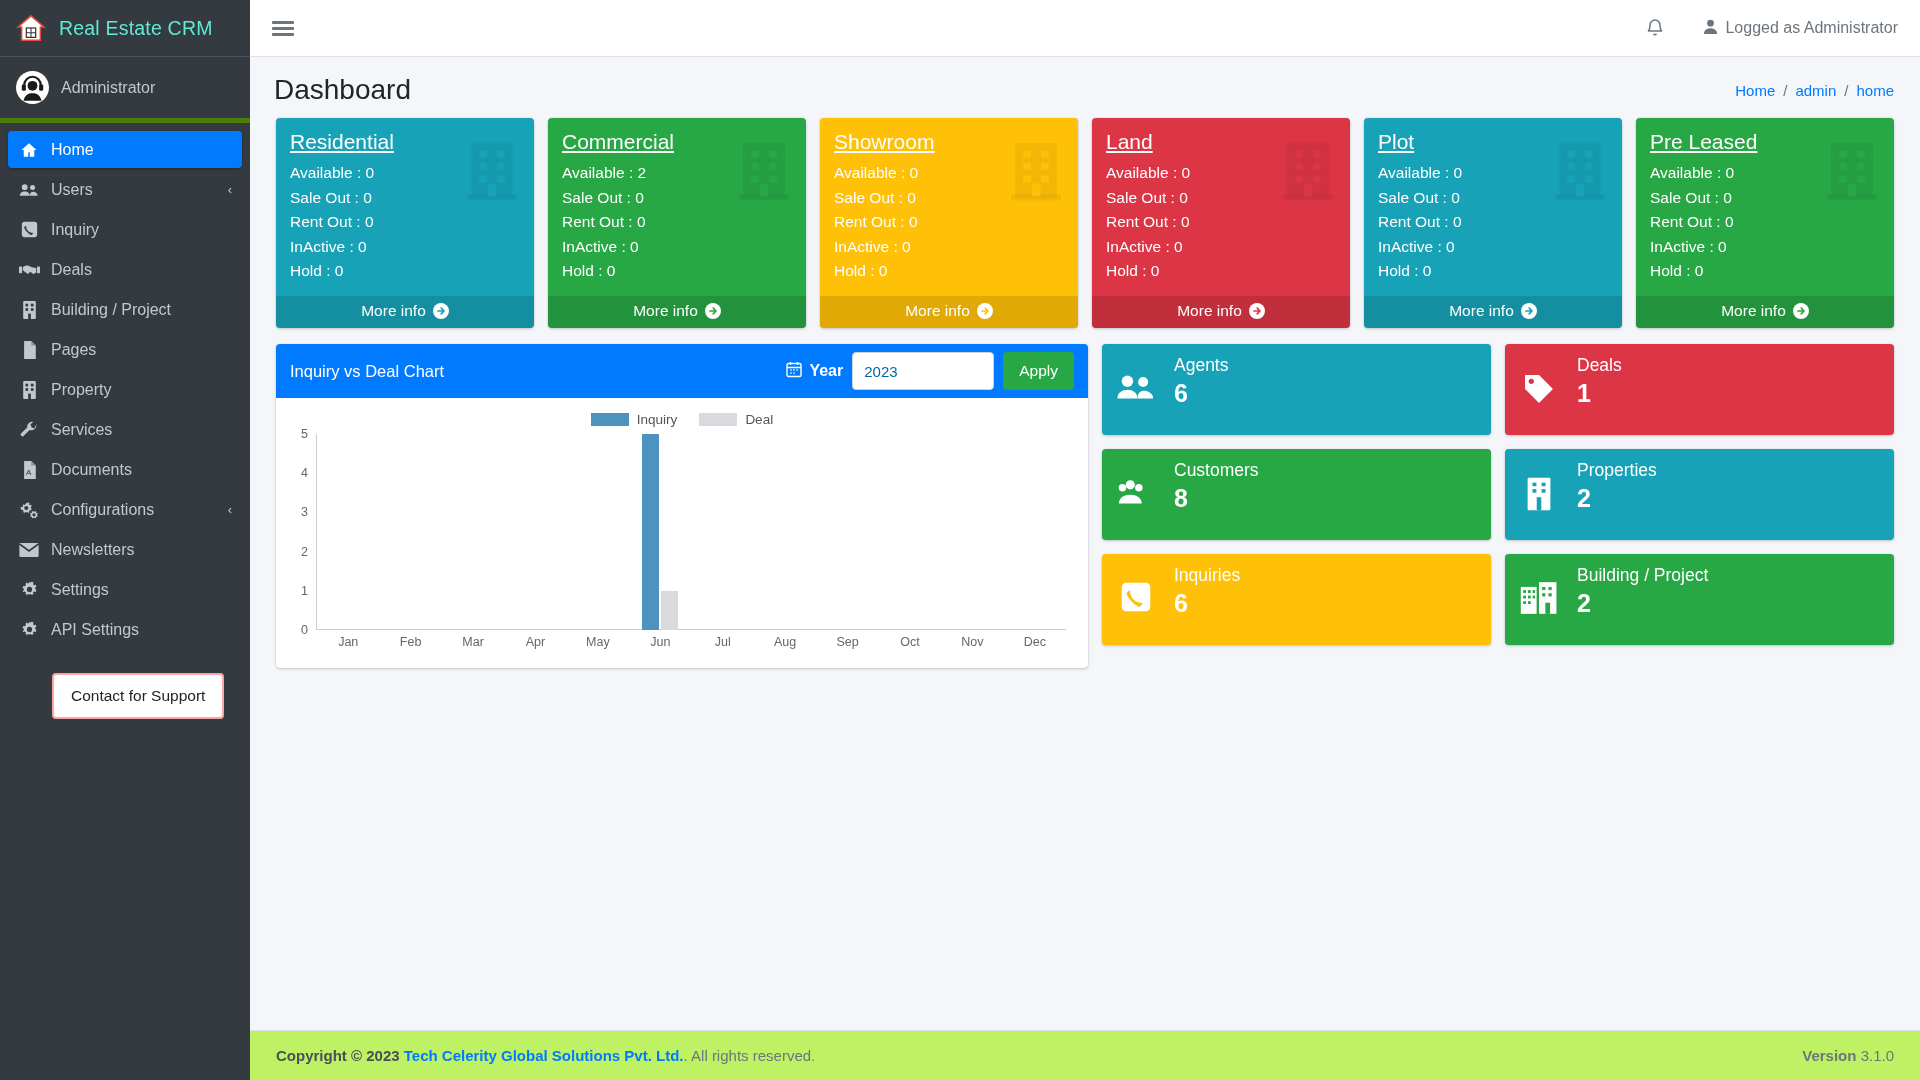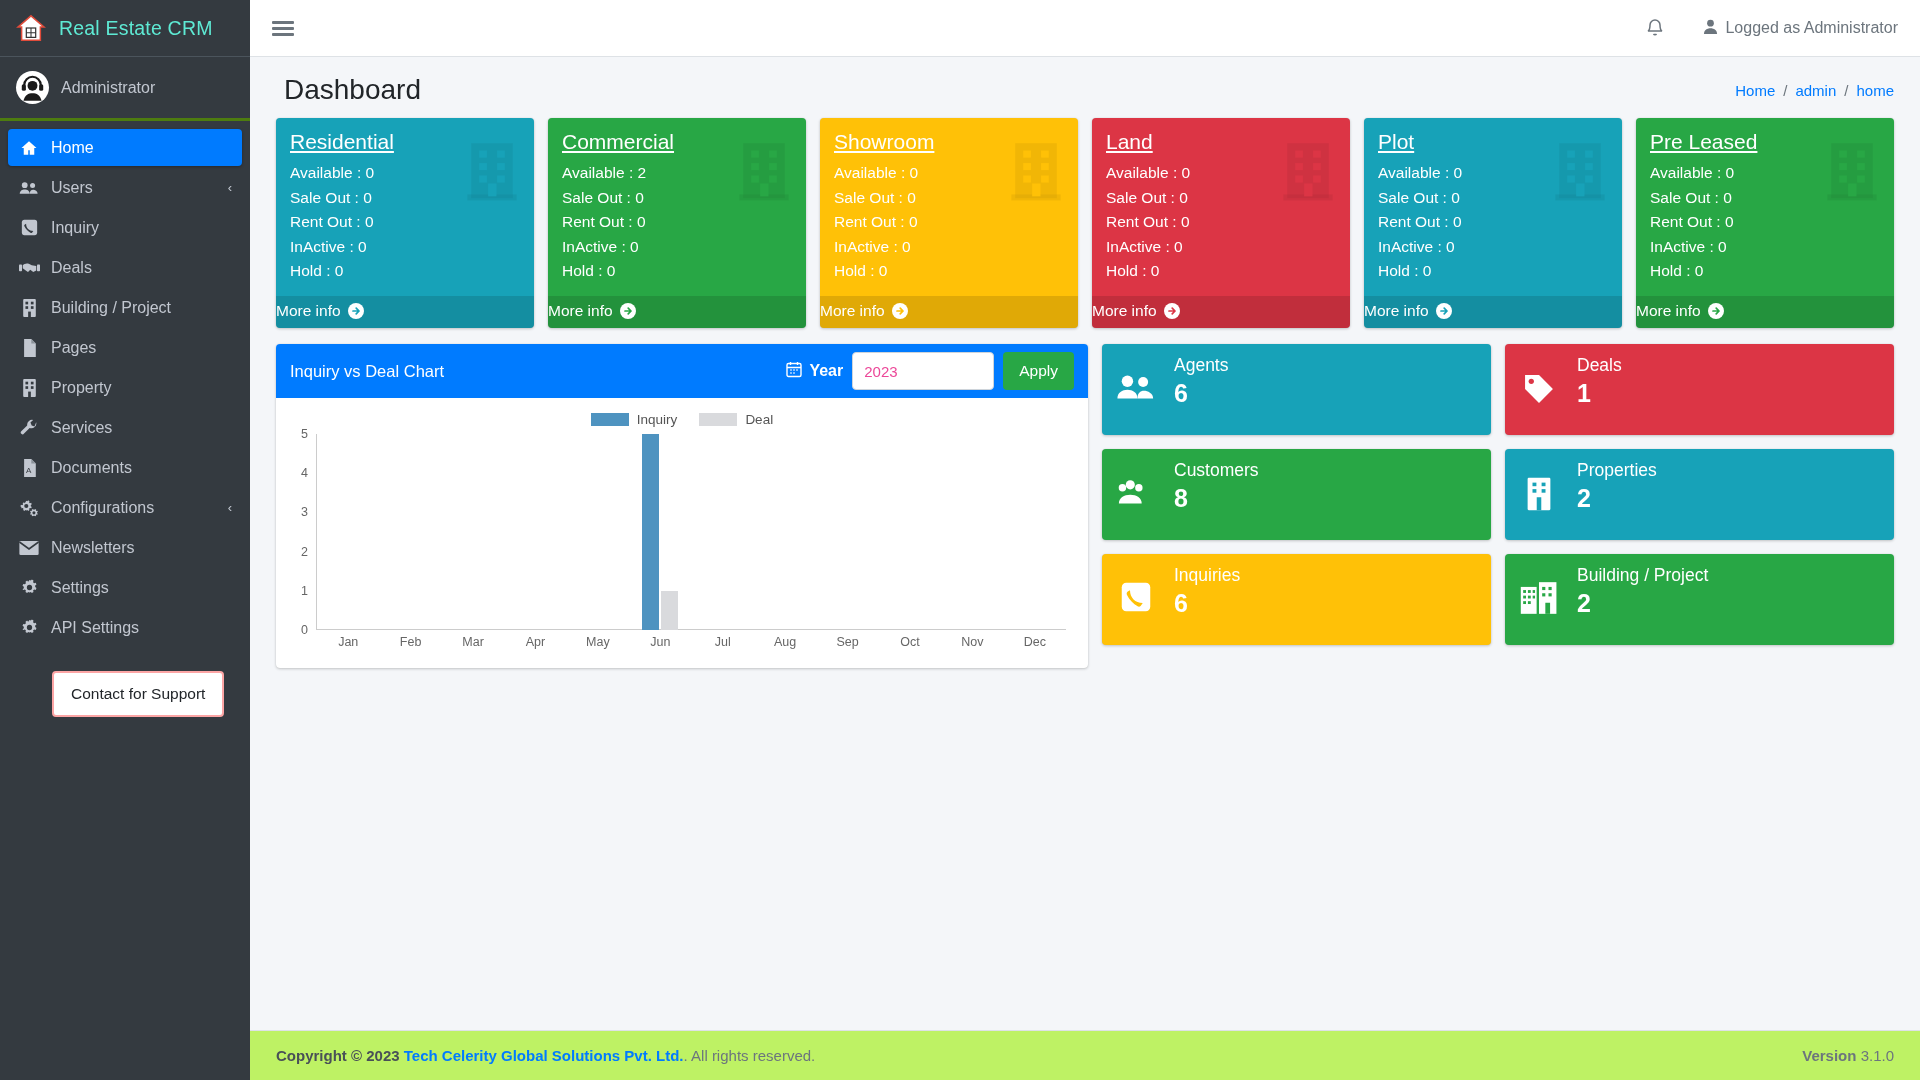--- a/index.html
+++ b/index.html
@@ -23,21 +23,21 @@
     height: 57px; display: flex; align-items: center; gap: 11px;
     padding: 0 14px;
     border-bottom: 1px solid #4b545c;
   }
   .brand-logo { width: 34px; height: 34px; display: flex; align-items: center; justify-content: center; }
   .brand-title { color: #5eead4; font-size: 19.5px; letter-spacing: .2px; }
 
   .userpanel {
     display: flex; align-items: center; gap: 12px;
     padding: 14px 14px 14px 16px;
-    border-bottom: 3px solid #4d7c0f;
+    border-bottom: 5px solid #4d7c0f;
   }
   .avatar {
     width: 33px; height: 33px; border-radius: 50%;
     background: #fff; display: flex; align-items: center; justify-content: center;
     overflow: hidden;
   }
   .userpanel-name { color: #c2c7d0; font-size: 16px; }
 
   .nav { padding: 8px 8px 0 8px; }
   .nav-item {
@@ -66,21 +66,21 @@
     height: 57px; background: #fff; display: flex; align-items: center;
     padding: 0 22px; border-bottom: 1px solid #dee2e6;
   }
   .hamburger { width: 22px; height: 18px; display: flex; flex-direction: column; justify-content: center; gap: 3px; cursor: pointer; }
   .hamburger span { display: block; height: 3px; background: #6c757d; border-radius: 1px; }
   .topbar-right { margin-left: auto; display: flex; align-items: center; gap: 38px; }
   .bell { color: #6c757d; display: flex; align-items: center; cursor: pointer; }
   .logged { display: flex; align-items: center; gap: 7px; color: #6c757d; font-size: 16px; cursor: pointer; }
 
   .content-header {
-    display: flex; align-items: center; padding: 17px 26px 12px 34px; gap: 37px;
+    display: flex; align-items: center; padding: 17px 26px 12px 24px; gap: 37px;
   }
   .page-title { font-size: 28px; color: #212529; font-weight: 400; }
   .breadcrumb { margin-left: auto; display: flex; align-items: center; gap: 8px; font-size: 15px; }
   .breadcrumb a { color: #007bff; text-decoration: none; cursor: pointer; }
   .breadcrumb .sep { color: #6c757d; }
 
   .content { padding: 0 26px; flex: 1 1 auto; }
 
   
   .cards-row { display: flex; gap: 14px; }
@@ -93,42 +93,42 @@
   }
   .pcard-body { padding: 12px 14px 10px 14px; position: relative; min-height: 178px; }
   .pcard-title {
     font-size: 21px; text-decoration: underline; margin-bottom: 7px; display: inline-block;
   }
   .pcard-line { font-size: 15.5px; line-height: 24.5px; }
   .pcard-icon { position: absolute; right: 14px; top: 22px; opacity: .25; }
   .pcard-footer {
     background: rgba(0,0,0,.12); color: #fff; text-align: center;
     padding: 6px 0 8px 0; font-size: 15.5px; cursor: pointer;
-    display: flex; align-items: center; justify-content: flex-start; gap: 7px;
+    display: flex; align-items: center; justify-content: center; gap: 7px;
   }
   .arrow-circle { display: inline-flex; }
 
   
   .row2 { display: flex; gap: 14px; margin-top: 16px; align-items: flex-start; }
   .chart-card {
     width: 812px; flex: 0 0 812px;
     background: #fff; border-radius: 4px;
     box-shadow: 0 0 1px rgba(0,0,0,.125), 0 1px 3px rgba(0,0,0,.2);
     overflow: hidden;
   }
   .chart-header {
     background: #007bff; color: #fff; height: 54px;
     display: flex; align-items: center; padding: 0 14px; gap: 14px;
   }
   .chart-header-title { font-size: 16.5px; font-weight: 400; }
   .chart-tools { margin-left: auto; display: flex; align-items: center; gap: 9px; }
   .year-label { display: flex; align-items: center; gap: 7px; font-size: 16px; font-weight: bold; }
   .year-input {
     width: 142px; height: 38px; border: 1px solid #ced4da; border-radius: 4px;
-    padding: 0 11px; font-size: 15px; font-family: inherit; color: #ec4899; background:#fff;
+    padding: 0 11px; font-size: 15px; font-family: inherit; color: #0369a1; background:#fff;
   }
   .apply-btn {
     background: #28a745; color: #fff; border: none; border-radius: 4px;
     height: 38px; padding: 0 16px; font-size: 15.5px; font-family: inherit; cursor: pointer;
   }
   .chart-body { padding: 10px 14px 14px 14px; height: 270px; position: relative; }
 
   .legend { display: flex; justify-content: center; gap: 22px; align-items: center; margin-bottom: 4px; height: 22px; }
   .legend-item { display: flex; align-items: center; gap: 8px; font-size: 13.5px; color: #555; }
   .legend-swatch { width: 38px; height: 13px; display: inline-block; }

